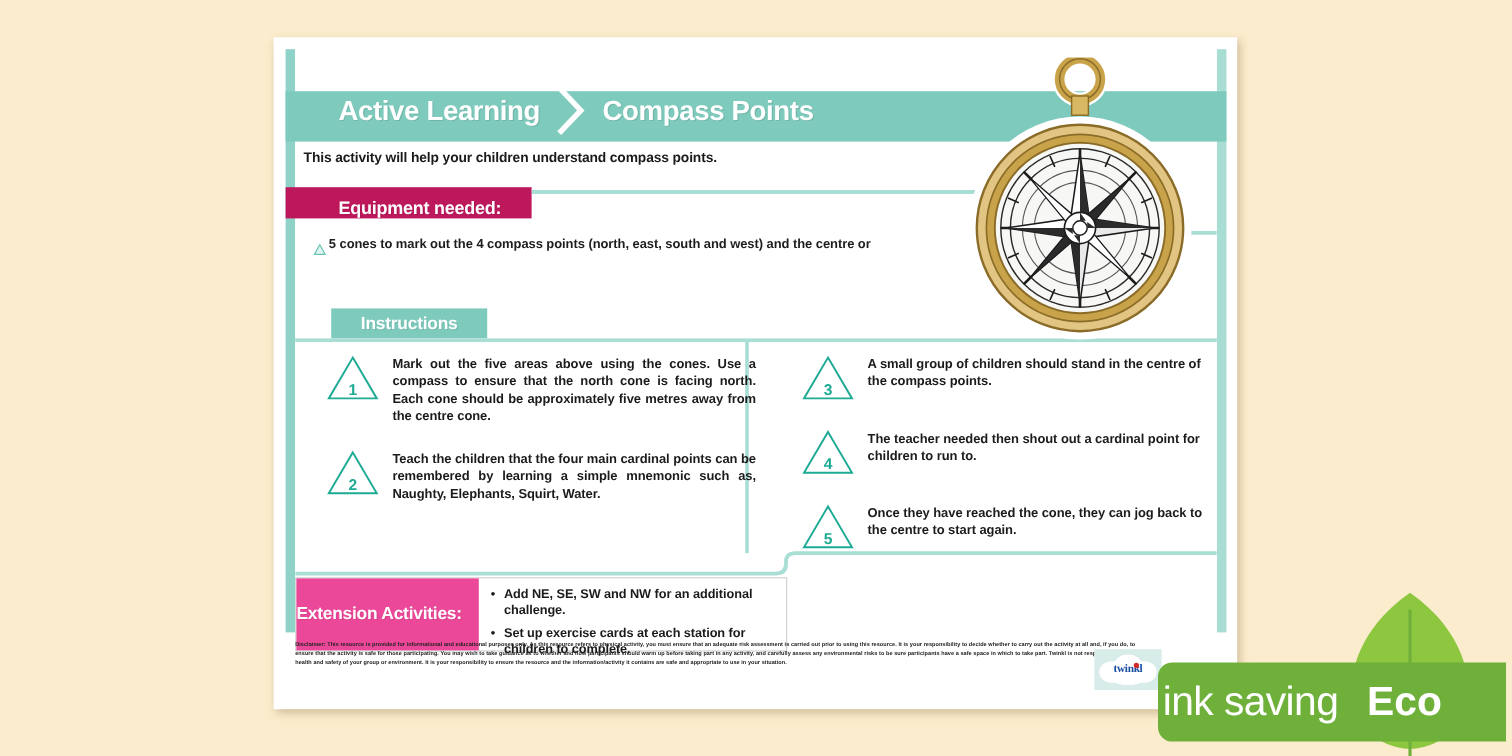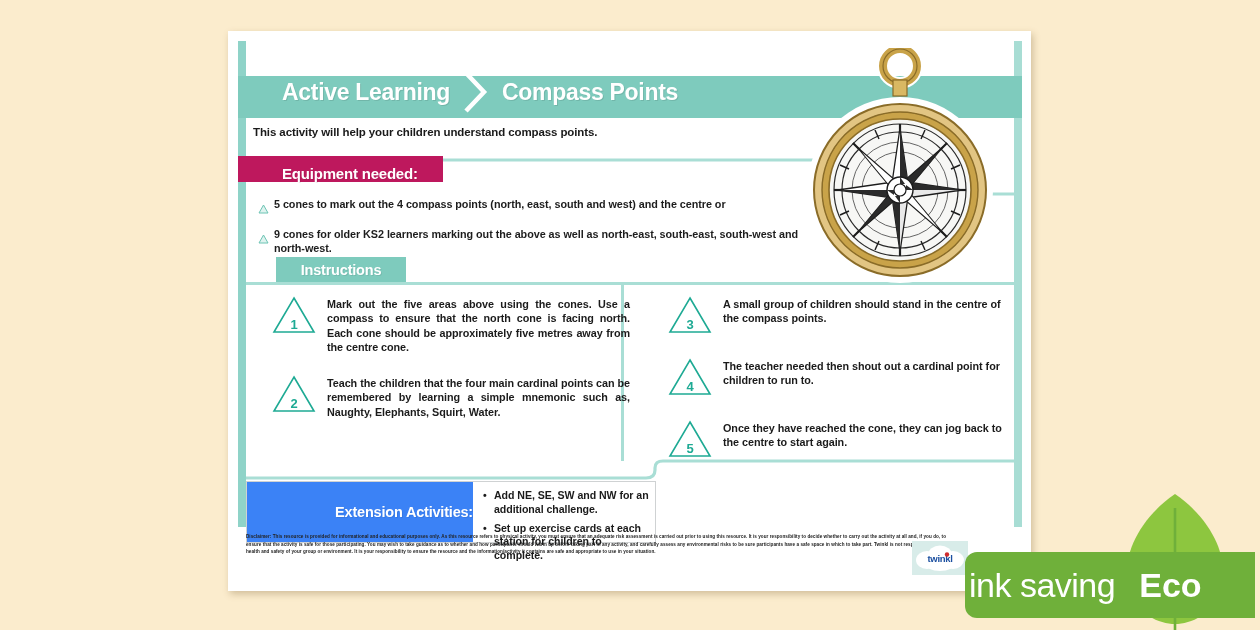--- a/index.html
+++ b/index.html
@@ -82,21 +82,21 @@
   
   .equip-rule {
     position: absolute; left: 215px; top: 127px;
     width: 571px; height: 38px;
     border-left: 0; border-top: 0;
   }
   .equip-rule svg { display:block; }
 
   
   .equip-list { position: absolute; left: 30px; top: 167px; width: 740px; }
-  .equip-item { display: flex; margin-bottom: 10px; }
+  .equip-item { display: flex; margin-bottom: 10px; text-align: center; }
   .equip-cone { width: 16px; flex: 0 0 16px; padding-top: 2px; }
   .equip-txt {
     font-size: 10.8px; color: #1d1d1d; font-weight: 600;
     line-height: 1.28; letter-spacing: -0.05px;
     max-width: 525px;
   }
 
   
   .instr-tab {
     position: absolute; left: 48px; top: 226px;
@@ -151,22 +151,22 @@
 
   
   .ext-wrap {
     position: absolute; left: 18px; top: 450px;
     width: 410px; height: 62px;
     display: flex;
     border: 1px solid #cfd2d3;
     background: #ffffff;
   }
   .ext-label {
-    width: 226px; background: #3b82f6;
-    display: flex; align-items: center; justify-content: flex-end;
+    width: 152px; background: #ec4899;
+    display: flex; align-items: center; justify-content: flex-start;
   }
   .ext-label span {
     color: #ffffff; font-size: 14.5px; font-weight: bold;
     letter-spacing: -0.2px;
     text-shadow: 1px 1px 0 rgba(0,0,0,0.08);
   }
   .ext-items { flex: 1; padding: 7px 6px 6px 10px; }
   .ext-item {
     display: flex; font-size: 10.6px; color: #1b1b1b;
     font-weight: 600; line-height: 1.3; margin-bottom: 5px;
@@ -184,21 +184,21 @@
   }
   .disclaimer b { font-weight: bold; }
 
   
   .twinkl {
     position: absolute; left: 684px; top: 510px;
     width: 56px; height: 34px;
     background: #d8ece9;
     display: flex; align-items: center; justify-content: center;
   }
-  .twinkl-cloud { position: relative; width: 50px; height: 26px; }
+  .twinkl-cloud { position: relative; width: 50px; height: 26px; font-family: Liberation Serif, serif; }
   .twinkl-txt {
     position: absolute; left: 0; top: 0; width: 50px; height: 26px;
     display: flex; align-items: center; justify-content: center;
     font-size: 9.5px; font-weight: bold; color: #1b4fa0;
     letter-spacing: -0.3px;
   }
 
   
   .compass {
     position: absolute; left: 795px; top: 48px;
@@ -265,28 +265,20 @@
     </div>
 
     <div class="equip-list">
       <div class="equip-item">
         <div class="equip-cone">
           <svg width="11" height="10" viewBox="0 0 11 10">
             <path d="M5.5 1 L10 9 L1 9 Z" fill="#dff3ef" stroke="#6cc4b4" stroke-width="1"></path>
           </svg>
         </div>
         <div class="equip-txt">5 cones to mark out the 4 compass points (north, east, south and west) and the centre or</div>
-      </div>
-      <div class="equip-item">
-        <div class="equip-cone">
-          <svg width="11" height="10" viewBox="0 0 11 10">
-            <path d="M5.5 1 L10 9 L1 9 Z" fill="#dff3ef" stroke="#6cc4b4" stroke-width="1"></path>
-          </svg>
-        </div>
-        <div class="equip-txt">9 cones for older KS2 learners marking out the above as well as north-east, south-east, south-west and north-west.</div>
       </div>
     </div>
 
     <div class="instr-tab">
       <span>Instructions</span>
     </div>
     <div class="instr-rule"></div>
     <div class="col-divider"></div>
 
     <div class="cols">

